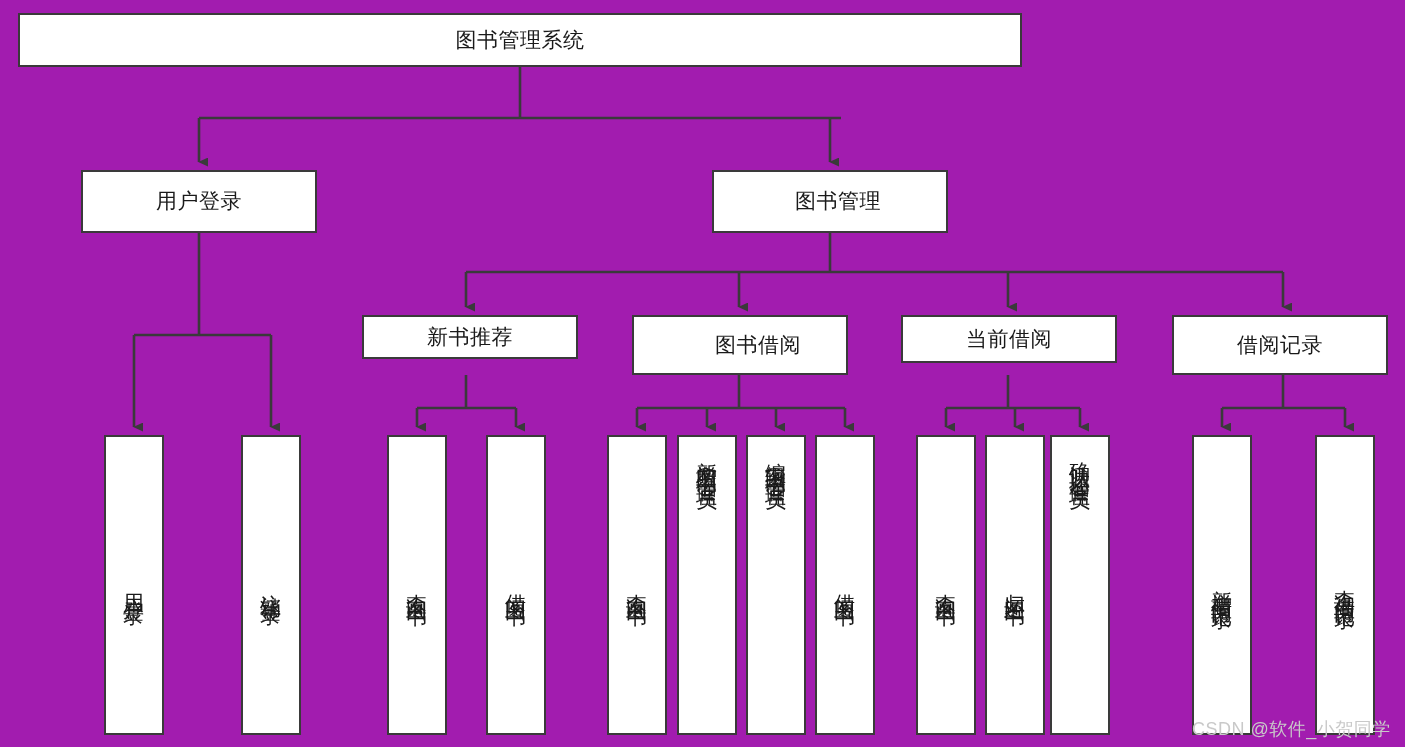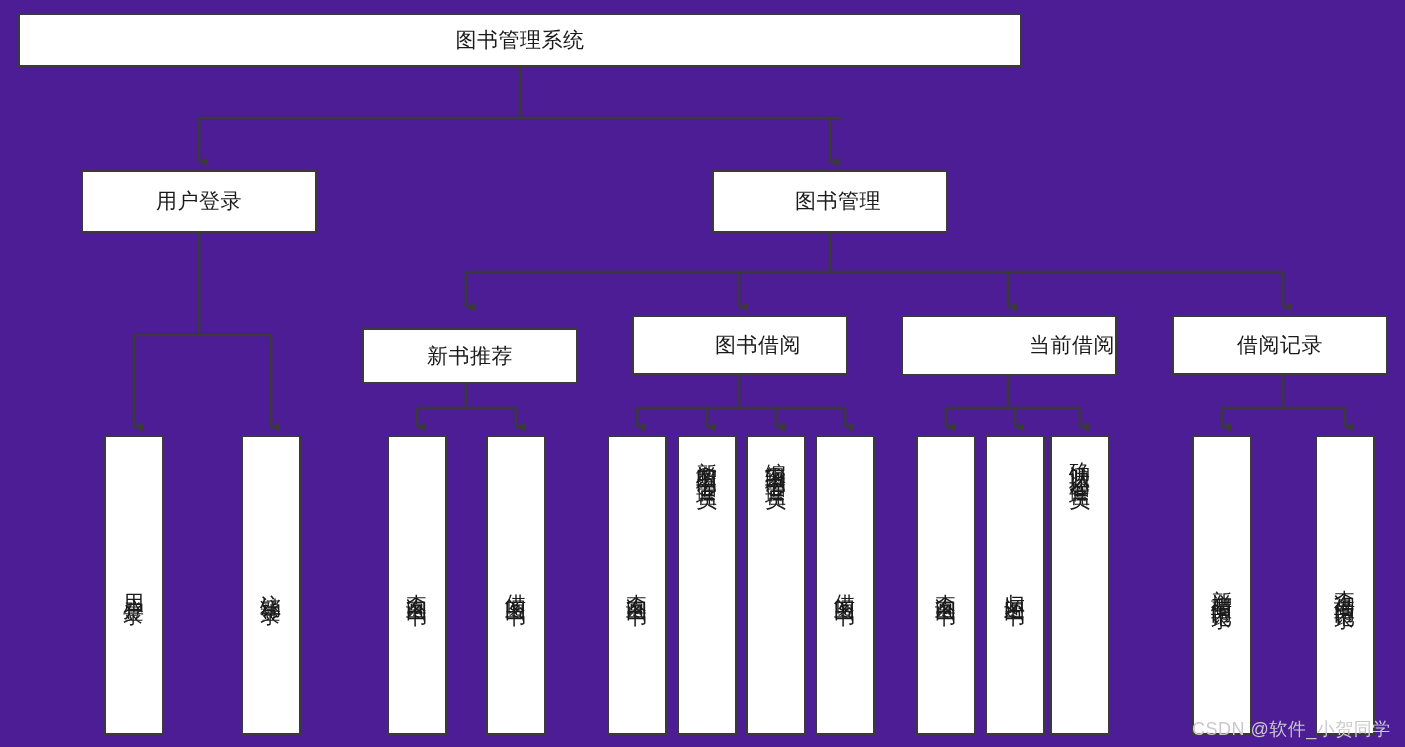--- a/index.html
+++ b/index.html
@@ -8,21 +8,21 @@
     padding: 0;
     background: #ffffff;
   }
   body {
     font-family: "Liberation Sans", "DejaVu Sans", sans-serif;
   }
   #canvas {
     position: relative;
     width: 1405px;
     height: 747px;
-    background: #4c1d95;
+    background: #a21caf;
     overflow: hidden;
   }
   #wires {
     position: absolute;
     left: 0;
     top: 0;
     width: 1405px;
     height: 747px;
     pointer-events: none;
   }
@@ -137,29 +137,29 @@
   </div>
 
   <div class="node horizontal" style="left:81px; top:170px; width:236px; height:63px;">
     <span class="node-label">用户登录</span>
   </div>
 
   <div class="node horizontal" style="left:712px; top:170px; width:236px; height:63px;padding-left:16px;">
     <span class="node-label">图书管理</span>
   </div>
 
-  <div class="node horizontal" style="left:362px; top:328px; width:216px; height:56px;">
+  <div class="node horizontal" style="left:362px; top:315px; width:216px; height:44px;">
     <span class="node-label">新书推荐</span>
   </div>
 
   <div class="node horizontal" style="left:632px; top:315px; width:216px; height:60px;padding-left:36px;">
     <span class="node-label">图书借阅</span>
   </div>
 
-  <div class="node horizontal" style="left:901px; top:315px; width:216px; height:61px;justify-content:flex-end;">
+  <div class="node horizontal" style="left:901px; top:315px; width:216px; height:48px;">
     <span class="node-label">当前借阅</span>
   </div>
 
   <div class="node horizontal" style="left:1172px; top:315px; width:216px; height:60px;">
     <span class="node-label">借阅记录</span>
   </div>
 
   <div class="node vertical center-text" style="left:104px; top:435px; width:60px; height:300px;">
     <span class="node-label">用户登录</span>
   </div>

